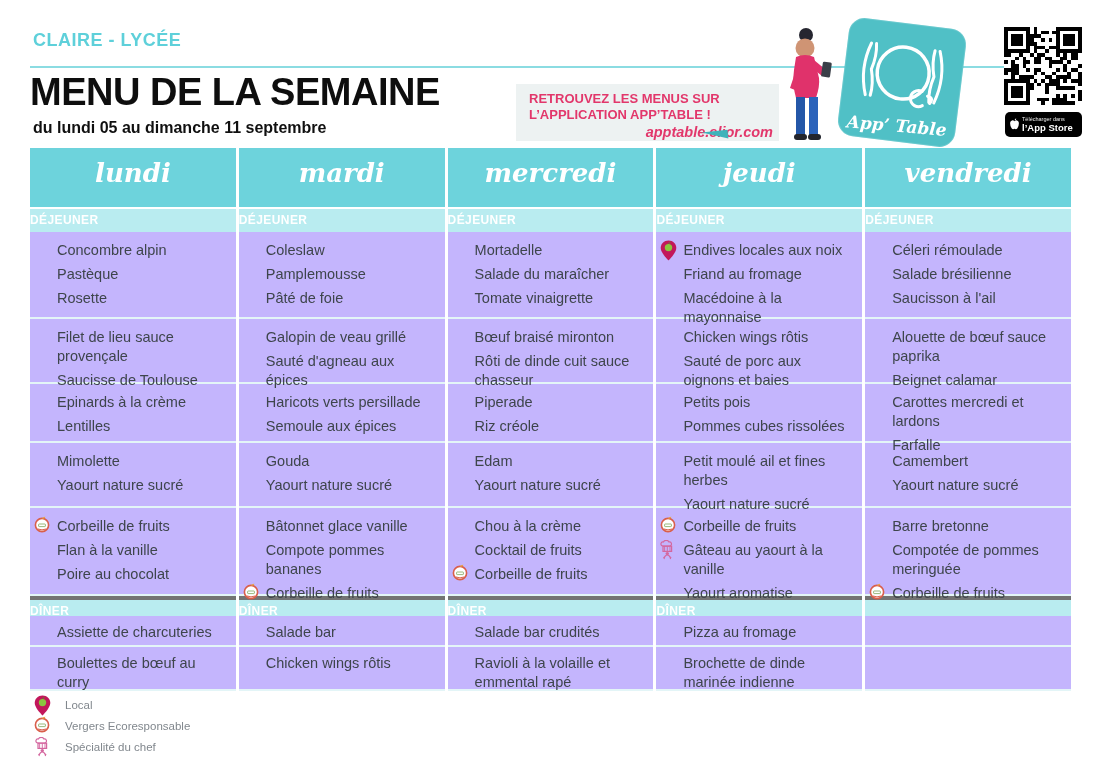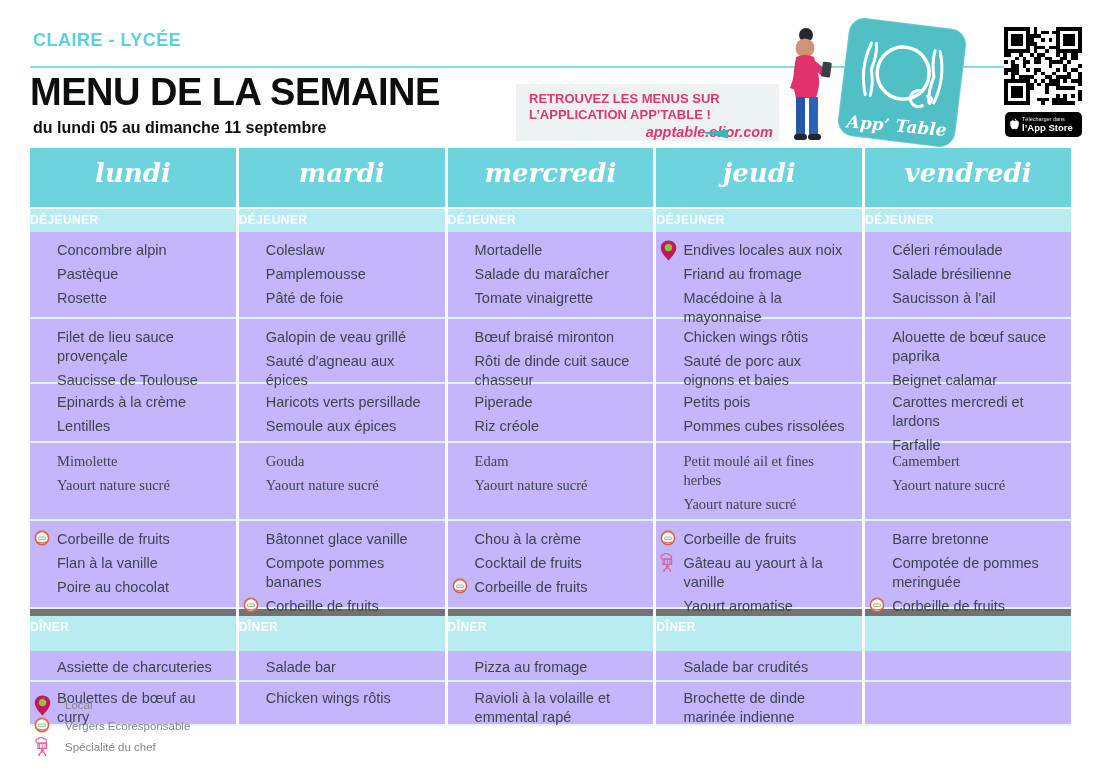--- a/index.html
+++ b/index.html
@@ -29,26 +29,26 @@
   .store-badge { position:absolute; left:1005px; top:112px; width:77px; height:25px; background:#000; border-radius:5px; color:#fff; padding-left:17px; }
   .store-badge .apple { position:absolute; left:4px; top:6px; }
   .store-top { font-size:5.5px; line-height:7px; padding-top:4px; color:#eee; }
   .store-bottom { font-size:9.5px; font-weight:bold; line-height:10px; }
 
   
   #menu-table { position:absolute; left:30px; top:148px; width:1041px; display:grid; grid-template-columns:repeat(5,1fr); column-gap:3px; }
   .cell { min-width:0; }
   .day-header { height:59px; background:#6dd3dc; color:#fff; text-align:center; line-height:50px; font-family:"DejaVu Serif", serif; font-style:italic; font-weight:bold; font-size:26px; margin-bottom:2px; }
   .meal-band { height:23px; background:#b9ecf0; color:#fff; text-align:left; line-height:23px; font-size:12px; font-weight:bold; letter-spacing:.4px; }
-  .dinner-band { border-top:7px solid #737373; height:42px; line-height:23px; }
+  .dinner-band { border-top:4px solid #737373; height:20px; line-height:23px; }
   .content { background:#c4b5fd; border-bottom:2px solid #e3f5f7; padding:9px 8px 4px 27px; color:#3e454c; font-size:14.5px; line-height:1.3; }
   .row-starters { height:87px; }
   .row-mains    { height:65px; }
   .row-sides    { height:59px; }
-  .row-dairy    { height:78px;font-family:Liberation Serif, serif; }
+  .row-dairy    { height:65px; }
   .row-desserts { height:88px; }
   .row-dinner1  { height:31px; padding-top:7px; }
   .row-dinner2  { height:44px; padding-top:7px; }
   .item { position:relative; margin-bottom:5px; }
   .item .iicon { position:absolute; left:-23px; top:-1px; width:19px; height:20px; }
 
   
   #legend { position:absolute; left:33px; top:694px; }
   .legend-row { display:flex; align-items:center; height:21px; }
   .legend-row .licon { width:18px; height:20px; display:inline-block; margin-right:14px; text-align:center; }
@@ -410,24 +410,24 @@
       <div class="cell meal-band dinner-band">DÎNER</div>
       <div class="cell meal-band dinner-band">DÎNER</div>
       <div class="cell meal-band dinner-band"></div>
       <div class="cell content row-dinner1">
         <div class="item"><span>Assiette de charcuteries</span></div>
       </div>
       <div class="cell content row-dinner1">
         <div class="item"><span>Salade bar</span></div>
       </div>
       <div class="cell content row-dinner1">
+        <div class="item"><span>Salade bar crudités</span></div>
+      </div>
+      <div class="cell content row-dinner1">
         <div class="item"><span>Pizza au fromage</span></div>
-      </div>
-      <div class="cell content row-dinner1">
-        <div class="item"><span>Salade bar crudités</span></div>
       </div>
       <div class="cell content row-dinner1"></div>
       <div class="cell content row-dinner2">
         <div class="item"><span>Boulettes de bœuf au curry</span></div>
       </div>
       <div class="cell content row-dinner2">
         <div class="item"><span>Chicken wings rôtis</span></div>
       </div>
       <div class="cell content row-dinner2">
         <div class="item"><span>Ravioli à la volaille et emmental rapé</span></div>

